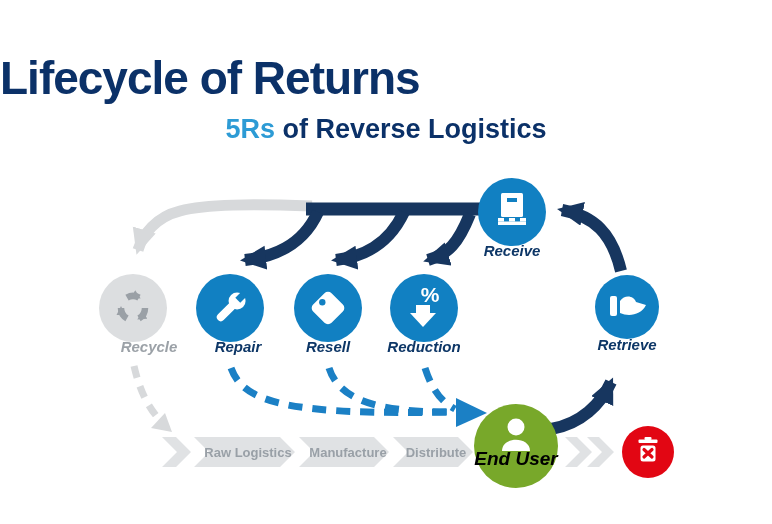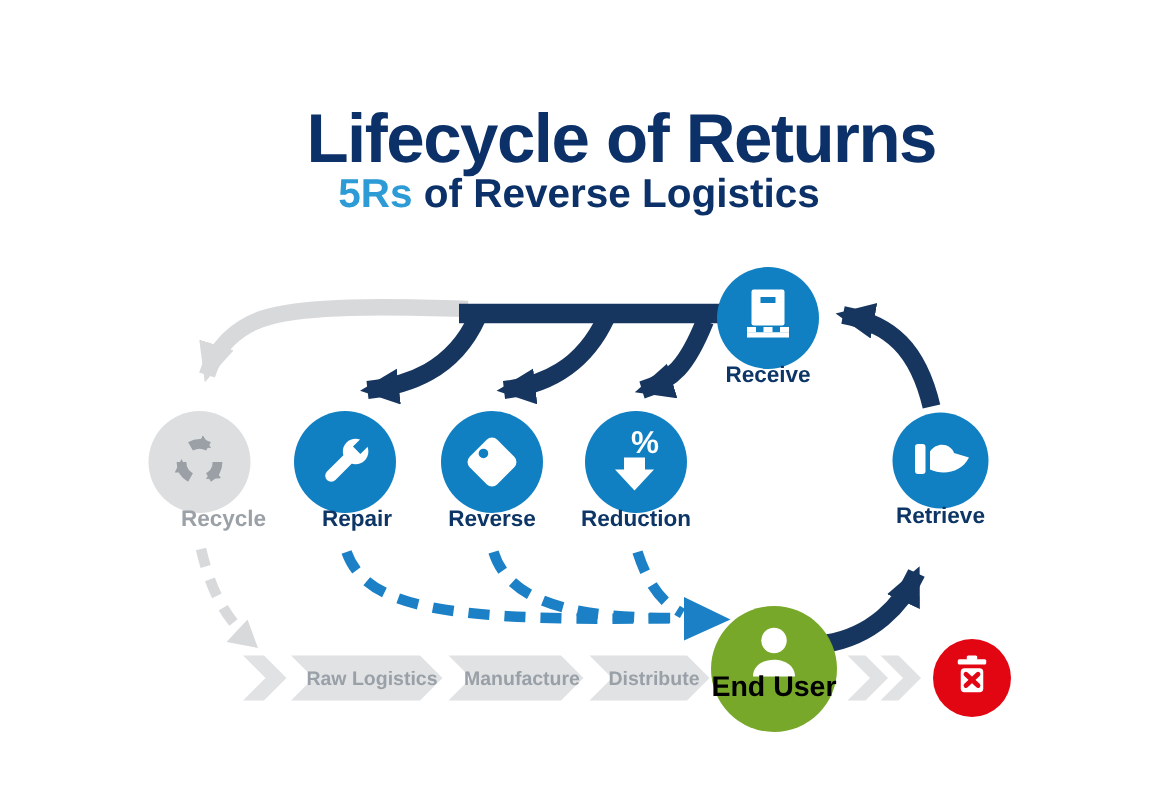--- a/index.html
+++ b/index.html
@@ -1,25 +1,25 @@
 <!DOCTYPE html>
 <html><head>
 <meta charset="utf-8">
 <style>
   html,body{margin:0;padding:0;background:#fff;}
   .canvas{position:relative;width:772px;height:524px;background:#ffffff;overflow:hidden;
           font-family:"Liberation Sans", sans-serif;}
-  .title{position:absolute;left:0;top:65px;width:624px;text-align:right;
+  .title{position:absolute;left:0;top:51px;width:624px;text-align:left;
          font-size:46px;font-weight:bold;color:#0b3168;letter-spacing:-1px;}
   .subtitle{position:absolute;left:0;top:114px;width:772px;text-align:center;
             font-size:27px;font-weight:bold;color:#0b3168;}
   .subtitle .hl{color:#2d9bd5;}
   svg{position:absolute;left:0;top:0;}
   .node-label{position:absolute;transform:translate(-50%,-50%);font-size:15px;
-              font-weight:bold;color:#0d3666;white-space:nowrap;}
+              font-weight:bold;color:#0d3666;white-space:nowrap;font-style:italic;}
   .node-label.gray{color:#9ba1a7;}
   .node-label.white{color:#000000;font-size:19px;}
   .stage-label{position:absolute;transform:translate(-50%,-50%);font-size:13px;
                font-weight:bold;color:#99a0a7;white-space:nowrap;}
   svg text.pct{font-family:"Liberation Sans", sans-serif;font-weight:bold;fill:#fff;}
 </style>
 </head>
 <body>
 
 <div class="canvas">
@@ -143,21 +143,21 @@
         <rect x="-3.5" y="-15" width="7" height="3" rx="1" fill="#fff"></rect>
         <rect x="-9.5" y="-12.5" width="19" height="3.5" rx="1" fill="#fff"></rect>
         <rect x="-7.5" y="-6.5" width="15" height="16" rx="2.5" fill="#fff"></rect>
         <path d="M -4,-2.5 L 4,5 M 4,-2.5 L -4,5" stroke="#e20613" stroke-width="3.2" stroke-linecap="round" fill="none"></path>
       </g>
     </g>
   </svg>
 
   <div class="node-label gray" style="left:133px;top:346px;margin-left:16px;">Recycle</div>
   <div class="node-label" style="left:230px;top:346px;padding-left:16px;">Repair</div>
-  <div class="node-label" style="left:328px;top:346px;">Reverse</div>
+  <div class="node-label" style="left:328px;top:346px;">Resell</div>
   <div class="node-label" style="left:424px;top:346px;">Reduction</div>
   <div class="node-label" style="left:512px;top:250px;">Receive</div>
   <div class="node-label" style="left:627px;top:344px;">Retrieve</div>
   <div class="node-label white" style="left:516px;top:459px;">End User</div>
 
   <div class="stage-label" style="left:248px;top:452px;">Raw Logistics</div>
   <div class="stage-label" style="left:348px;top:452px;">Manufacture</div>
   <div class="stage-label" style="left:436px;top:452px;">Distribute</div>
 
 </div>

